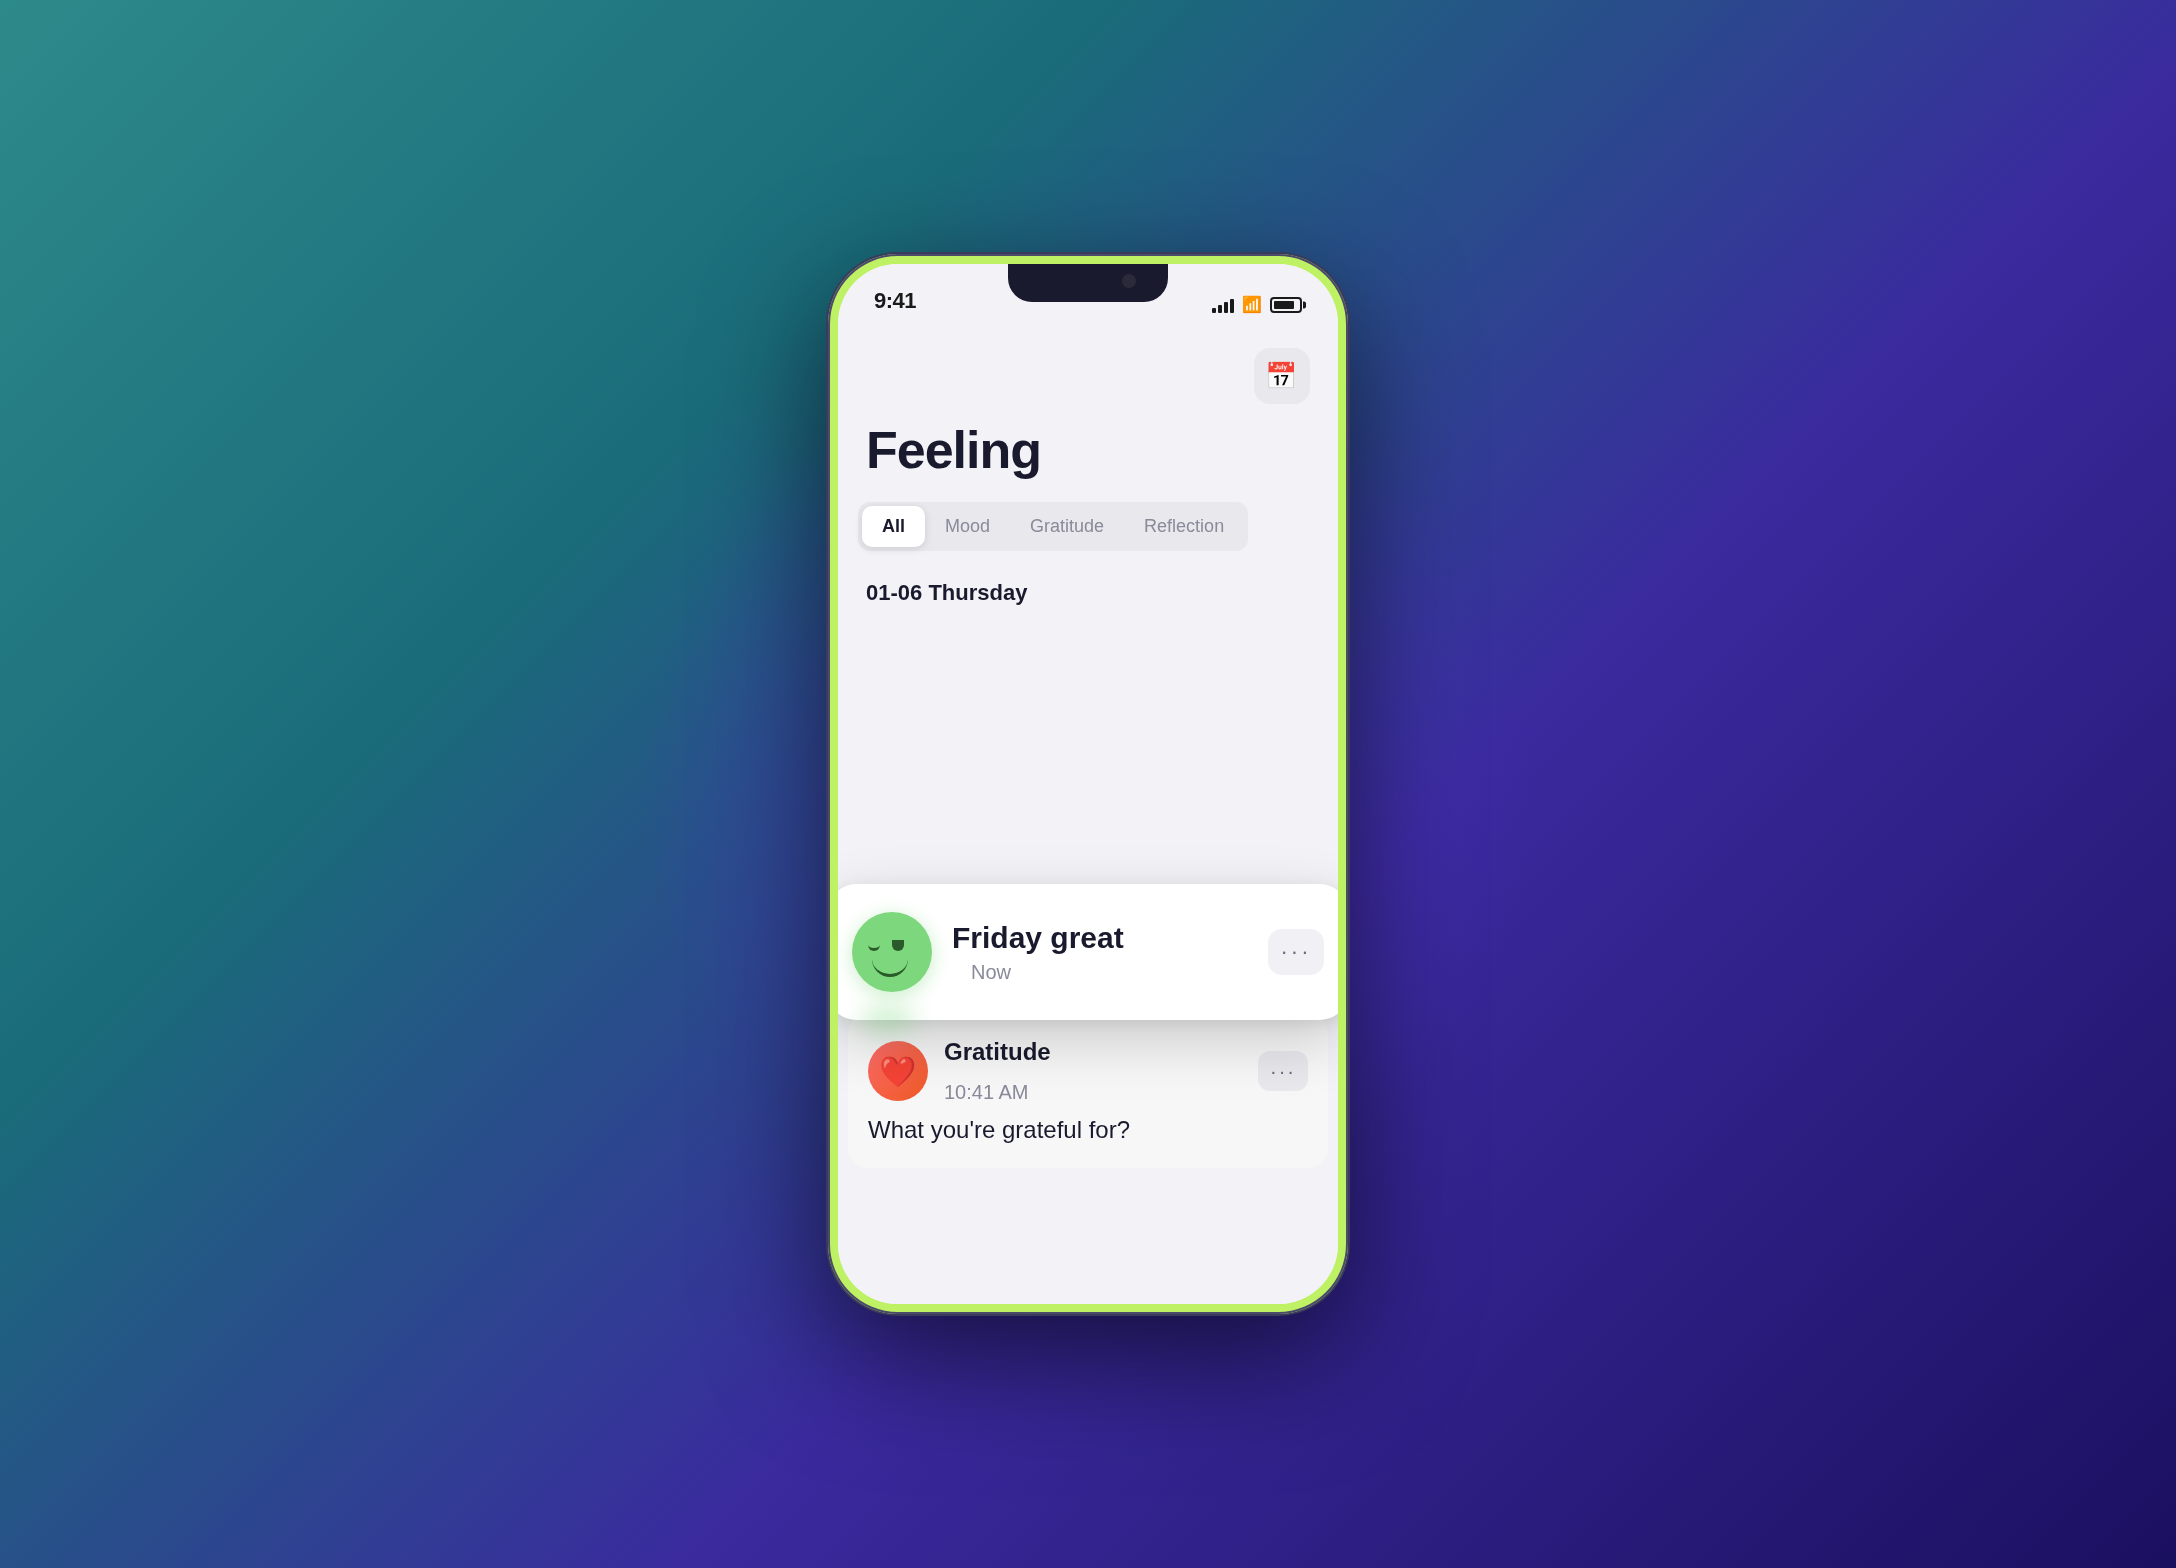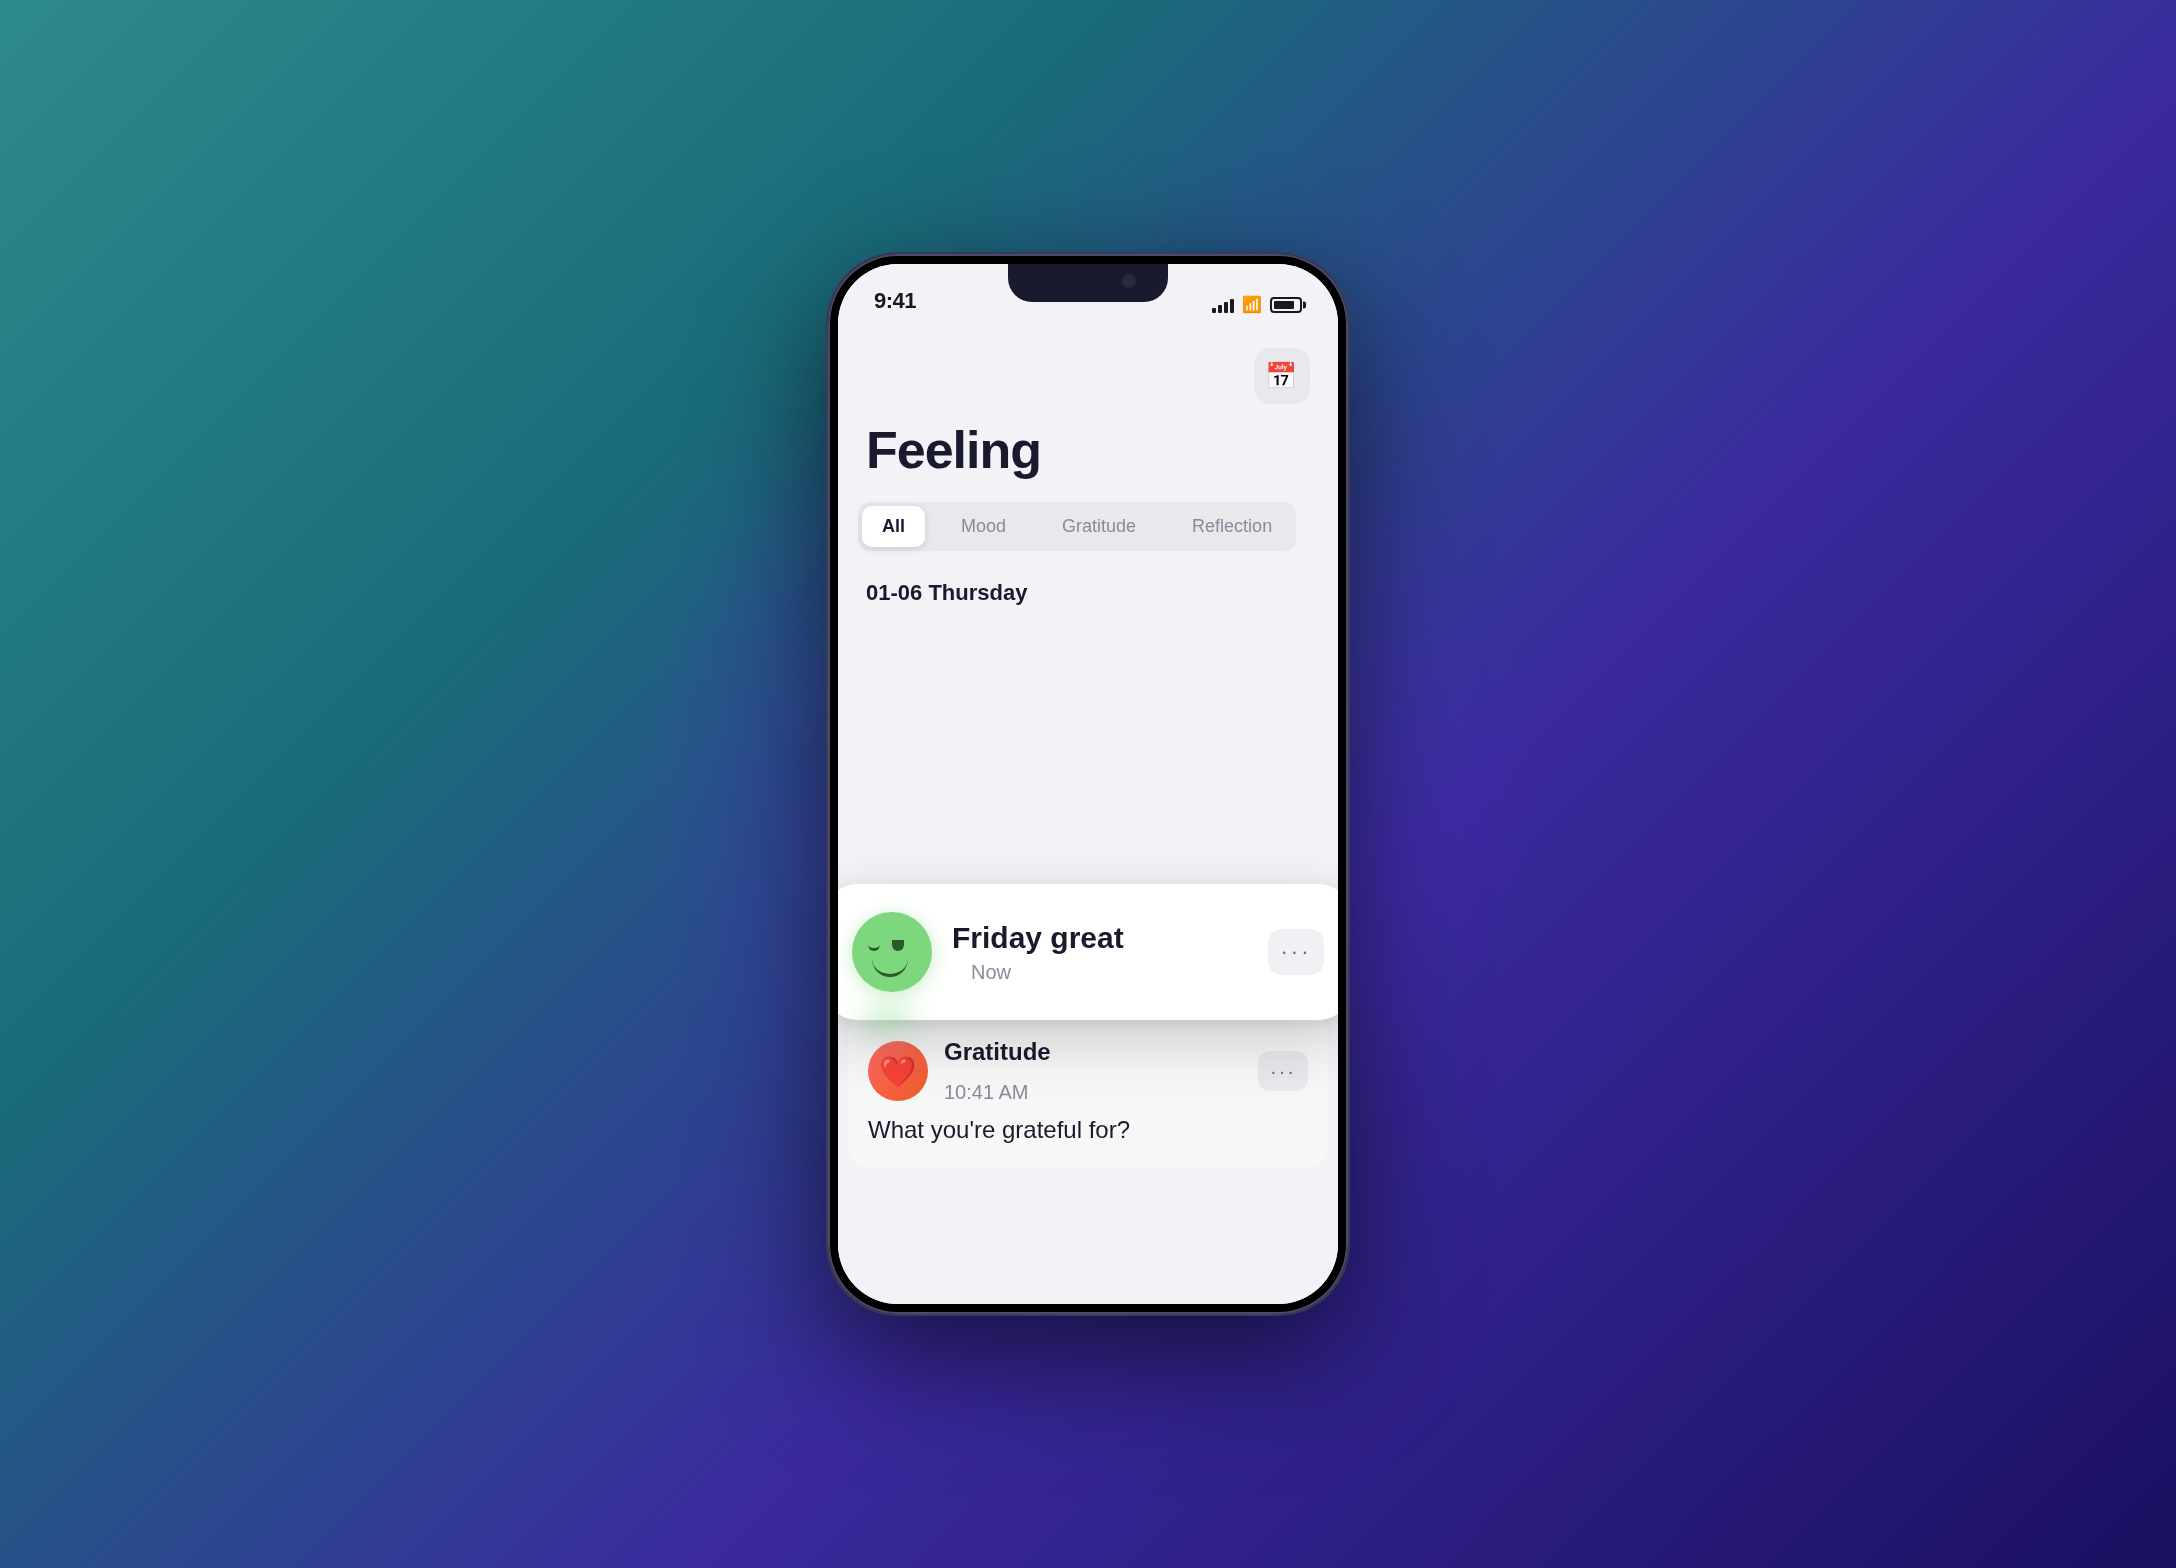--- a/index.html
+++ b/index.html
@@ -35,21 +35,21 @@
       display: flex;
       align-items: center;
       justify-content: center;
     }
 
     
     .phone {
       position: relative;
       width: 520px;
       height: 1060px;
-      background: #000000;
+      background: #bef264;
       border-radius: 70px;
       box-shadow:
         0 0 0 2px #3a3a5a,
         0 40px 120px rgba(0,0,0,0.6),
         inset 0 0 0 2px #4a4a6a;
       overflow: hidden;
     }
 
     
     .phone::before {
@@ -230,21 +230,21 @@
       letter-spacing: -1px;
     }
 
     
     .filter-tabs {
       position: absolute;
       top: 178px;
       left: 20px;
       display: flex;
       align-items: center;
-      gap: 16px;
+      gap: 0;
       background: #e8e8ed;
       border-radius: 12px;
       padding: 4px;
     }
 
     .filter-tab {
       padding: 10px 20px;
       border-radius: 10px;
       font-size: 18px;
       font-weight: 400;

